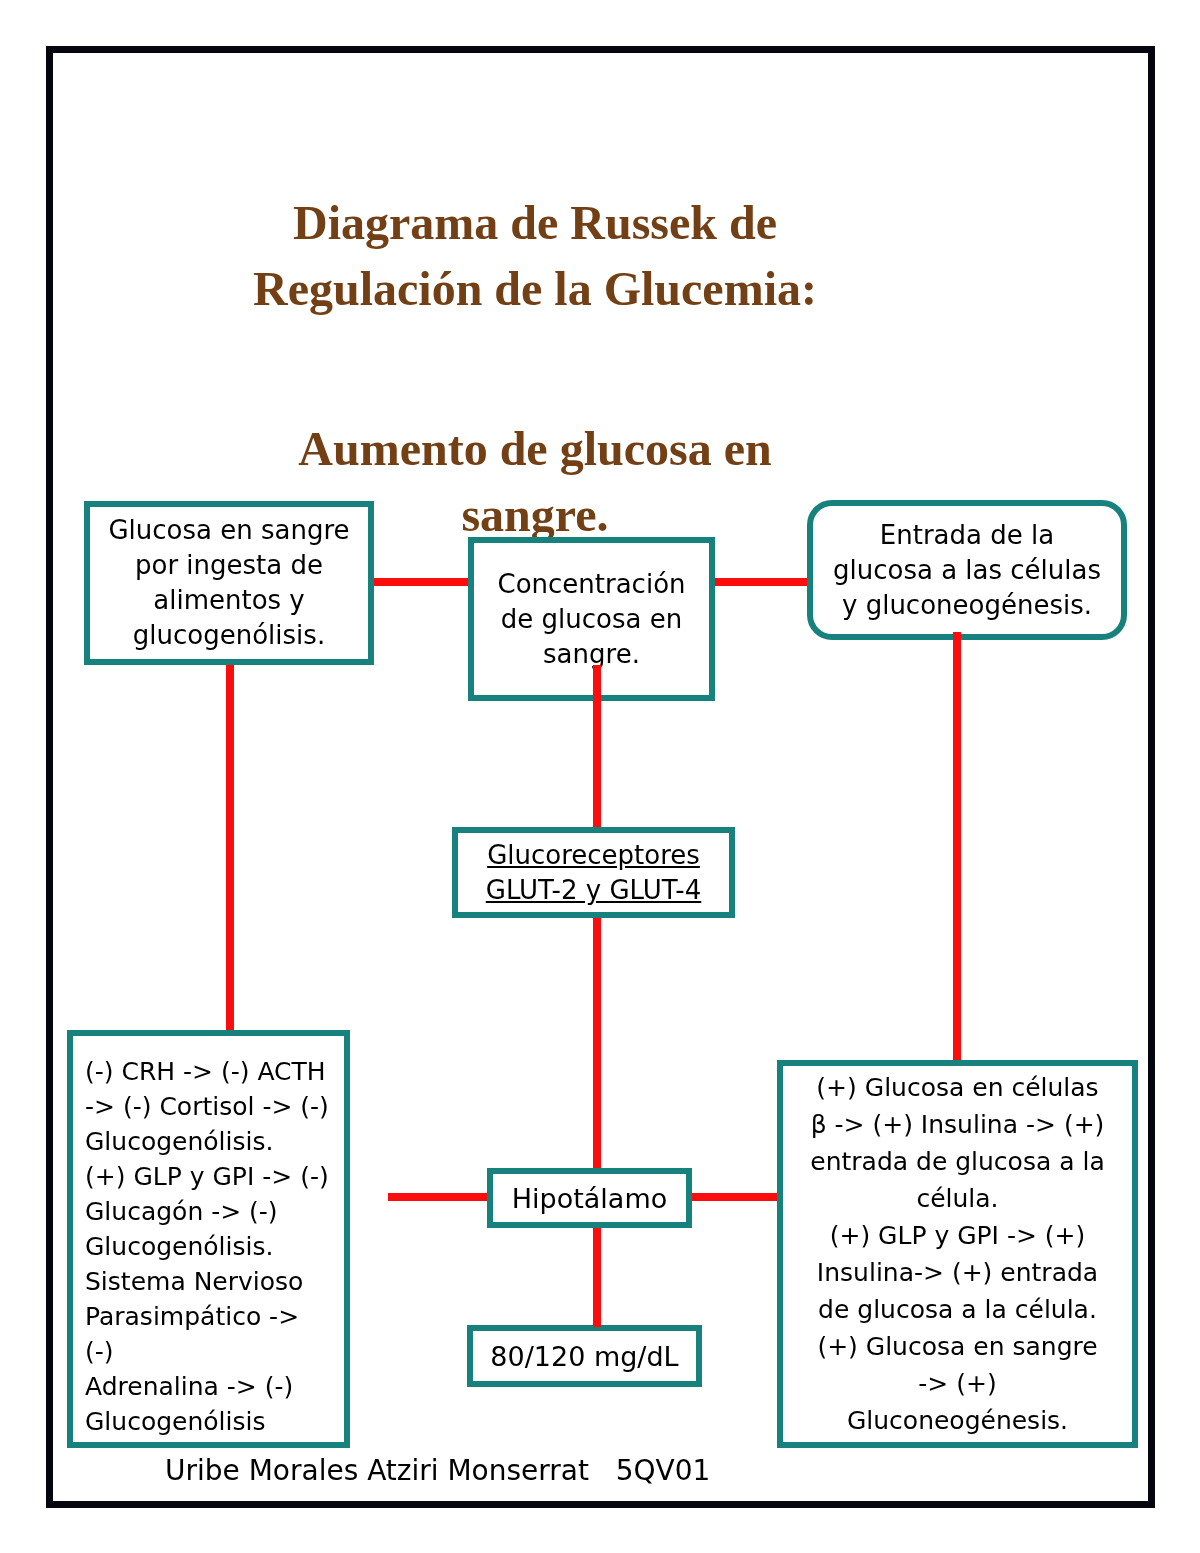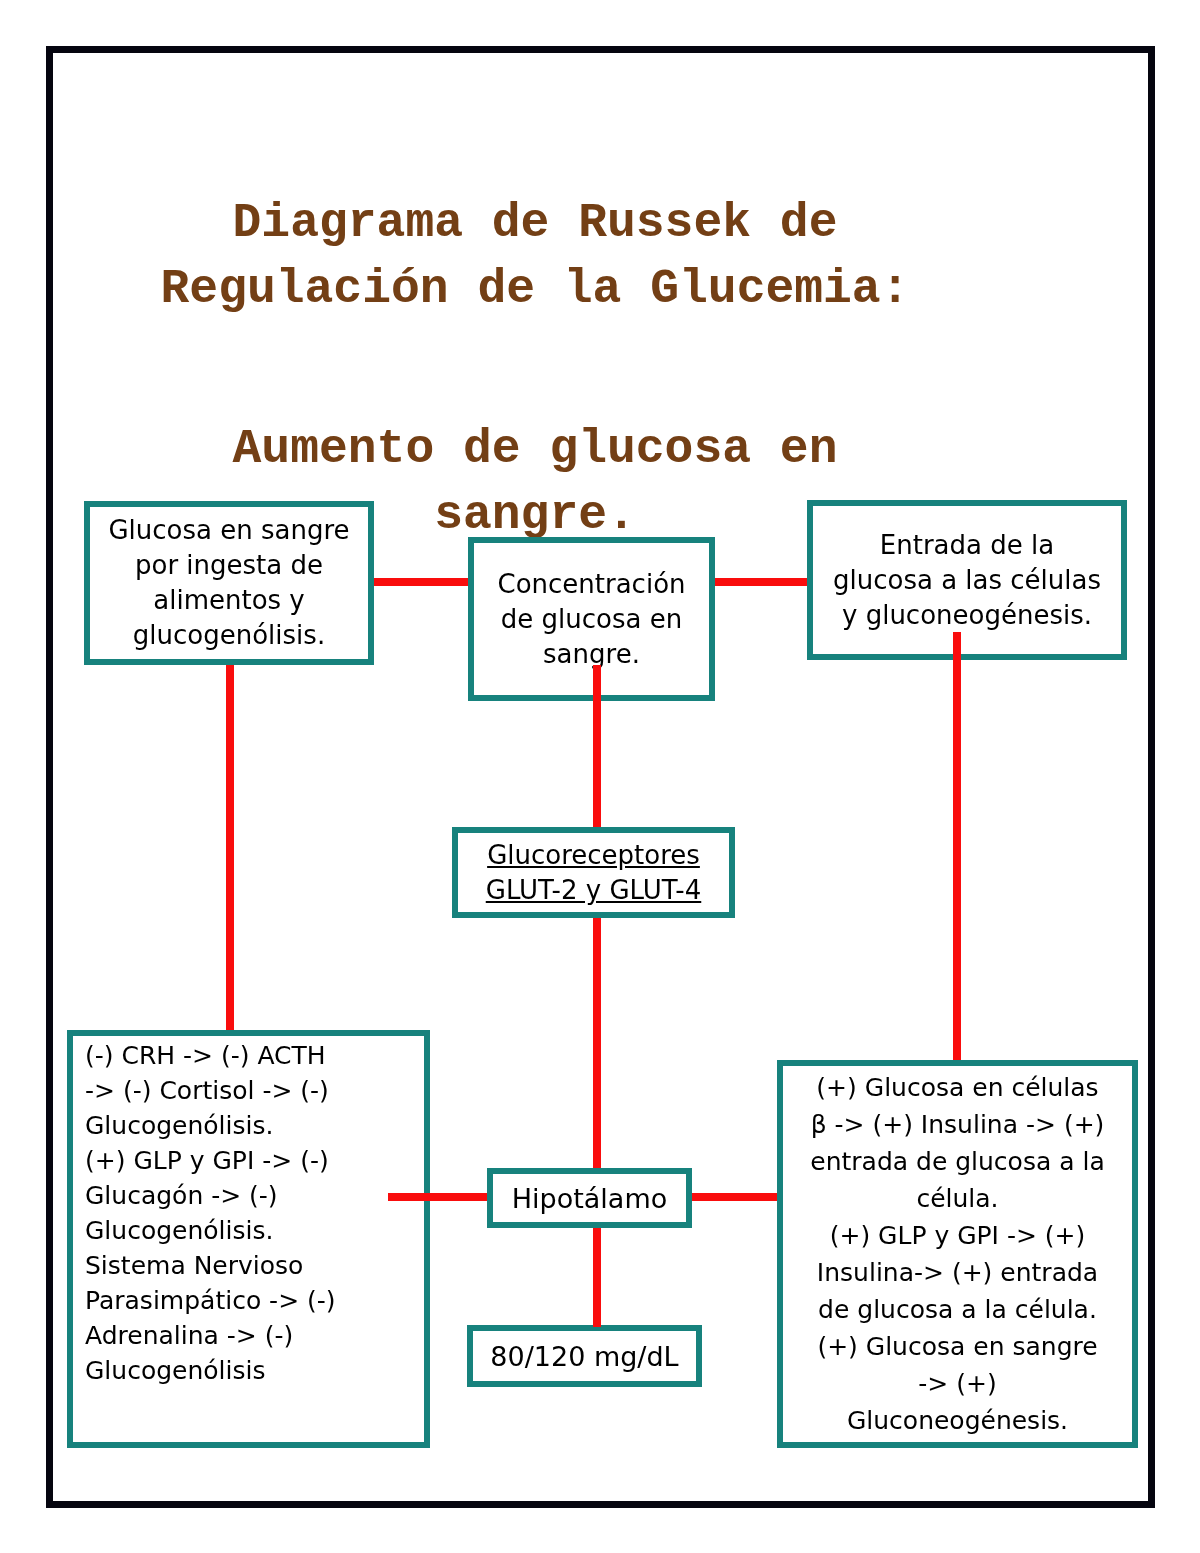--- a/index.html
+++ b/index.html
@@ -21,45 +21,45 @@
   .page-border{
     position:absolute;left:46px;top:46px;
     width:1109px;height:1462px;
     border:7px solid var(--dark);
     box-sizing:border-box;
     background:transparent;
   }
   .title{
     position:absolute;left:46px;top:124px;width:978px;
     text-align:center;
-    font-family:Liberation Mono, monospace;
+    font-family:Liberation Serif, serif;
     font-weight:bold;
     font-size:48px;line-height:66px;
     color:var(--brown);
     white-space:pre-line;
   }
   .title-part2{margin-top:28px;}
   .node{
     position:absolute;
     border:6px solid var(--teal);
     box-sizing:border-box;
     background:#ffffff;
     display:flex;align-items:center;justify-content:center;
     text-align:center;
     font-size:26px;line-height:35px;
     color:var(--ink);
   }
   .node-text{white-space:pre-line;display:block;width:100%;}
   #node-ingesta      {left:84px;  top:501px;  width:290px; height:164px;}
   #node-concentracion{left:468px; top:537px;  width:247px; height:164px;}
-  #node-entrada      {left:807px; top:500px;  width:320px; height:160px;}
+  #node-entrada      {left:807px; top:500px;  width:320px; height:140px;border-radius:25px;}
   #node-glucoreceptores{left:452px;top:827px; width:283px; height:91px;text-decoration:underline;}
-  #node-crh          {left:67px;  top:1030px; width:363px; height:418px;
+  #node-crh          {left:67px;  top:1030px; width:283px; height:418px;
                       align-items:flex-start;text-align:left;
-                      font-size:25px;line-height:35px;padding:2px 12px;}
+                      font-size:25px;line-height:35px;padding:18px 12px;}
   #node-hipotalamo   {left:487px; top:1168px; width:205px; height:60px; font-size:27px;}
   #node-mgdl         {left:467px; top:1325px; width:235px; height:62px; font-size:27px;}
   #node-celulas      {left:777px; top:1060px; width:361px; height:388px;
                       font-size:25px;line-height:37px;}
   .line{position:absolute;background:var(--red);}
   .line.h{height:8px;}
   .line.v{width:8px;}
   #line-ingesta-concentracion {left:374px; top:578px;  width:94px;}
   #line-concentracion-entrada {left:715px; top:578px;  width:92px;}
   #line-concentracion-glucoreceptores {left:593px; top:665px; height:162px;}
@@ -151,14 +151,15 @@
   <div class="line h" id="line-ingesta-concentracion"></div>
   <div class="line h" id="line-concentracion-entrada"></div>
   <div class="line v" id="line-concentracion-glucoreceptores"></div>
   <div class="line v" id="line-glucoreceptores-hipotalamo"></div>
   <div class="line v" id="line-ingesta-crh"></div>
   <div class="line v" id="line-entrada-celulas"></div>
   <div class="line h" id="line-crh-hipotalamo"></div>
   <div class="line h" id="line-hipotalamo-celulas"></div>
   <div class="line v" id="line-hipotalamo-mgdl"></div>
 
+  <div class="footer">Uribe Morales Atziri Monserrat   5QV01</div>
 
 </div>
 
 </body></html>

